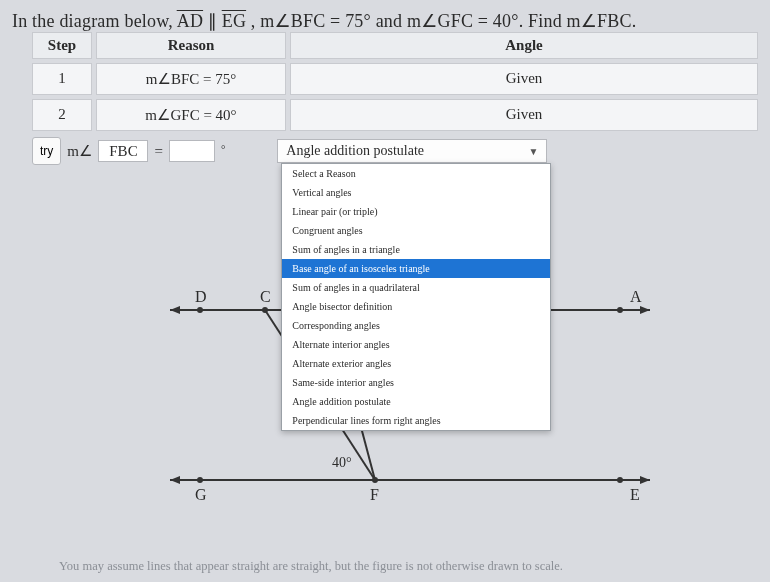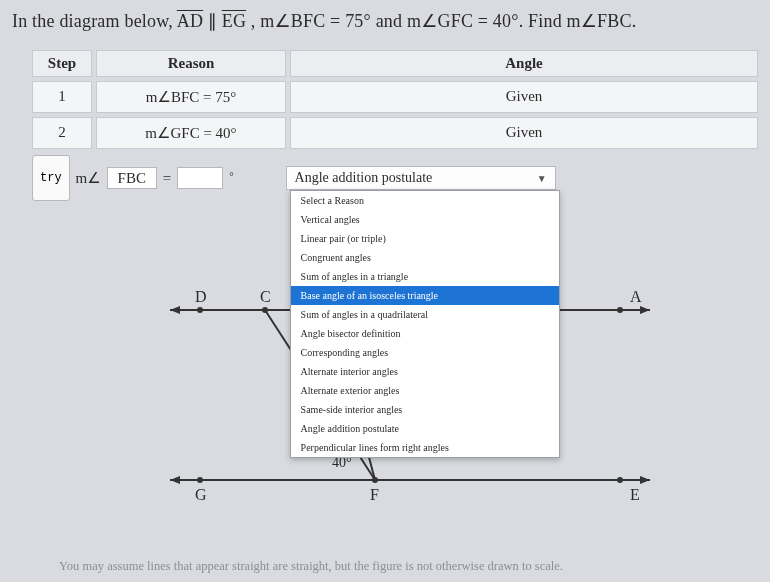--- a/index.html
+++ b/index.html
@@ -8,21 +8,20 @@
     height: 582px;
     background: #d9dbe0;
     font-family: "Times New Roman", serif;
     color: #2b2b2b;
     padding: 10px 12px;
     overflow: hidden;
     position: relative;
   }
   .prompt {
     font-size: 18px;
-    margin-bottom: 18px;
     letter-spacing: .2px;
   }
   .ov { text-decoration: overline; }
   .grid {
     display: grid;
     grid-template-columns: 60px 190px 1fr;
     gap: 4px;
     font-size: 15px;
     margin-left: 20px;
     margin-bottom: 4px;
@@ -45,24 +44,24 @@
     display: flex;
     align-items: center;
     gap: 6px;
     margin-left: 20px;
     margin-top: 6px;
     font-size: 15px;
   }
   .btn-try {
     border: 1px solid #b6b8bd;
     border-radius: 3px;
-    padding: 15px 7px;
+    padding: 6px 7px;
     background: #fafafa;
     font-size: 12px;
-    font-family: Liberation Mono, monospace;
+    font-family: Liberation Sans, sans-serif;
     text-align: center;
   }
   .inputbox {
     border: 1px solid #b6b8bd;
     background: #fff;
     min-width: 46px;
     height: 22px;
     display: inline-block;
     text-align: center;
     padding: 2px 4px;

